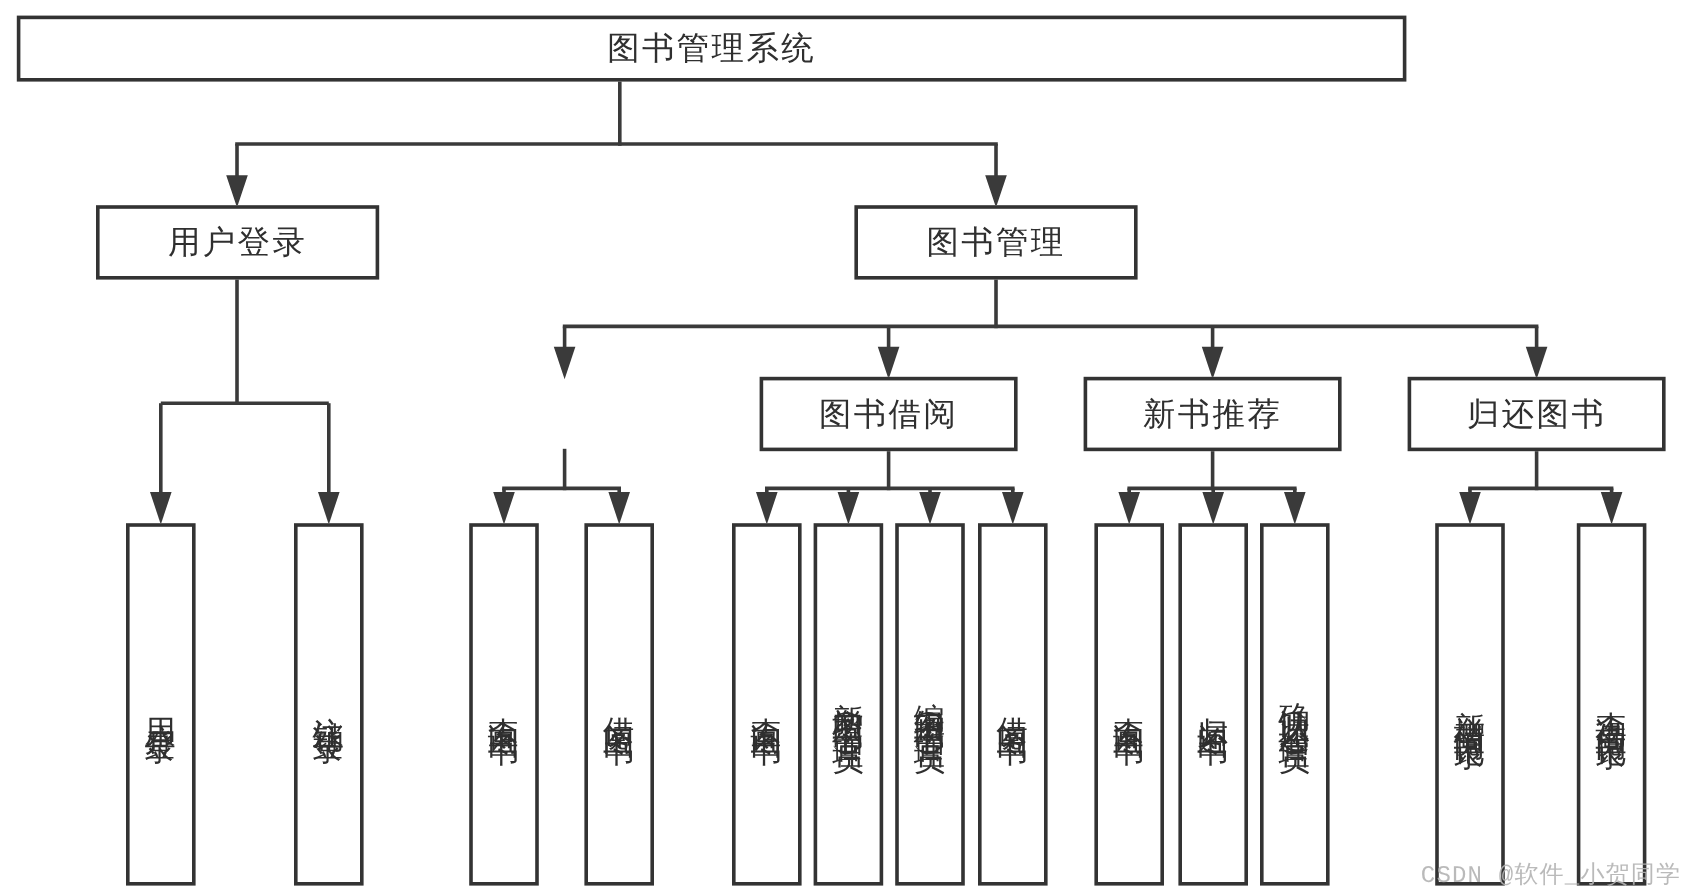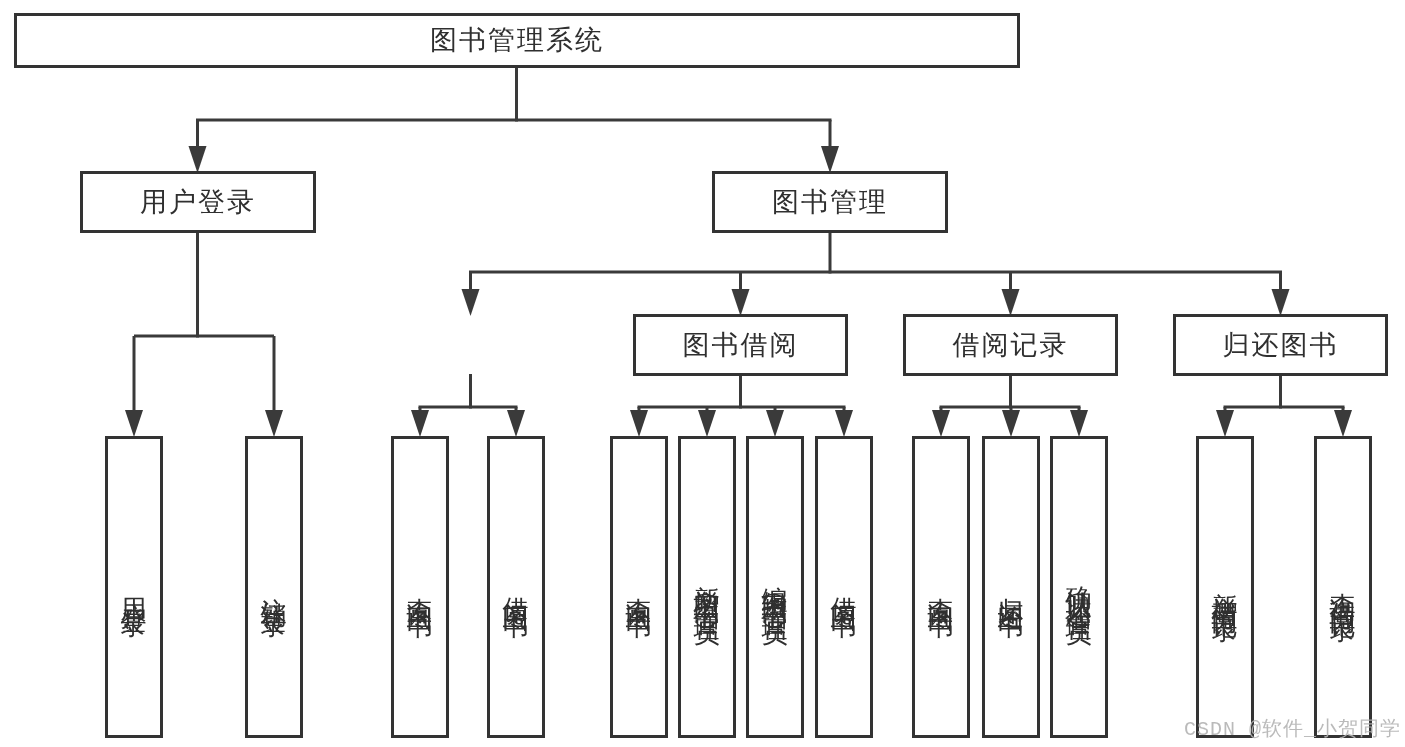--- a/index.html
+++ b/index.html
@@ -28,21 +28,21 @@
     justify-content: center;
     z-index: 2;
   }
   .hlabel {
     font-size: 27px;
     letter-spacing: 2px;
     color: #2f2f2f;
     white-space: nowrap;
     line-height: 1;
   }
-  .root-box   { left: 14px;  top: 13px;  width: 1006px; height: 55px; }
+  .root-box   { left: 14px;  top: 13px;  width: 1158px; height: 55px; }
   .l2-box     { top: 171px;  width: 236px; height: 62px; }
   .l3-box     { top: 314px;  width: 215px; height: 62px; }
   .leaf       { top: 436px;  width: 58px;  height: 302px; }
   .vtext {
     writing-mode: vertical-rl;
     text-orientation: mixed;
     font-size: 26px;
     letter-spacing: 5px;
     line-height: 1;
     color: #2f2f2f;
@@ -142,21 +142,21 @@
     <span class="hlabel">用户登录</span>
   </div>
   <div class="box l2-box" style="left:712px">
     <span class="hlabel">图书管理</span>
   </div>
 
   <div class="box l3-box" style="left:633px">
     <span class="hlabel">图书借阅</span>
   </div>
   <div class="box l3-box" style="left:903px">
-    <span class="hlabel">借阅记录</span>
+    <span class="hlabel">新书推荐</span>
   </div>
   <div class="box l3-box" style="left:1173px">
     <span class="hlabel">归还图书</span>
   </div>
 
   <div class="box leaf" style="left:105px">
     <span class="vtext">用户登录</span>
   </div>
   <div class="box leaf" style="left:245px">
     <span class="vtext">注销登录</span>

